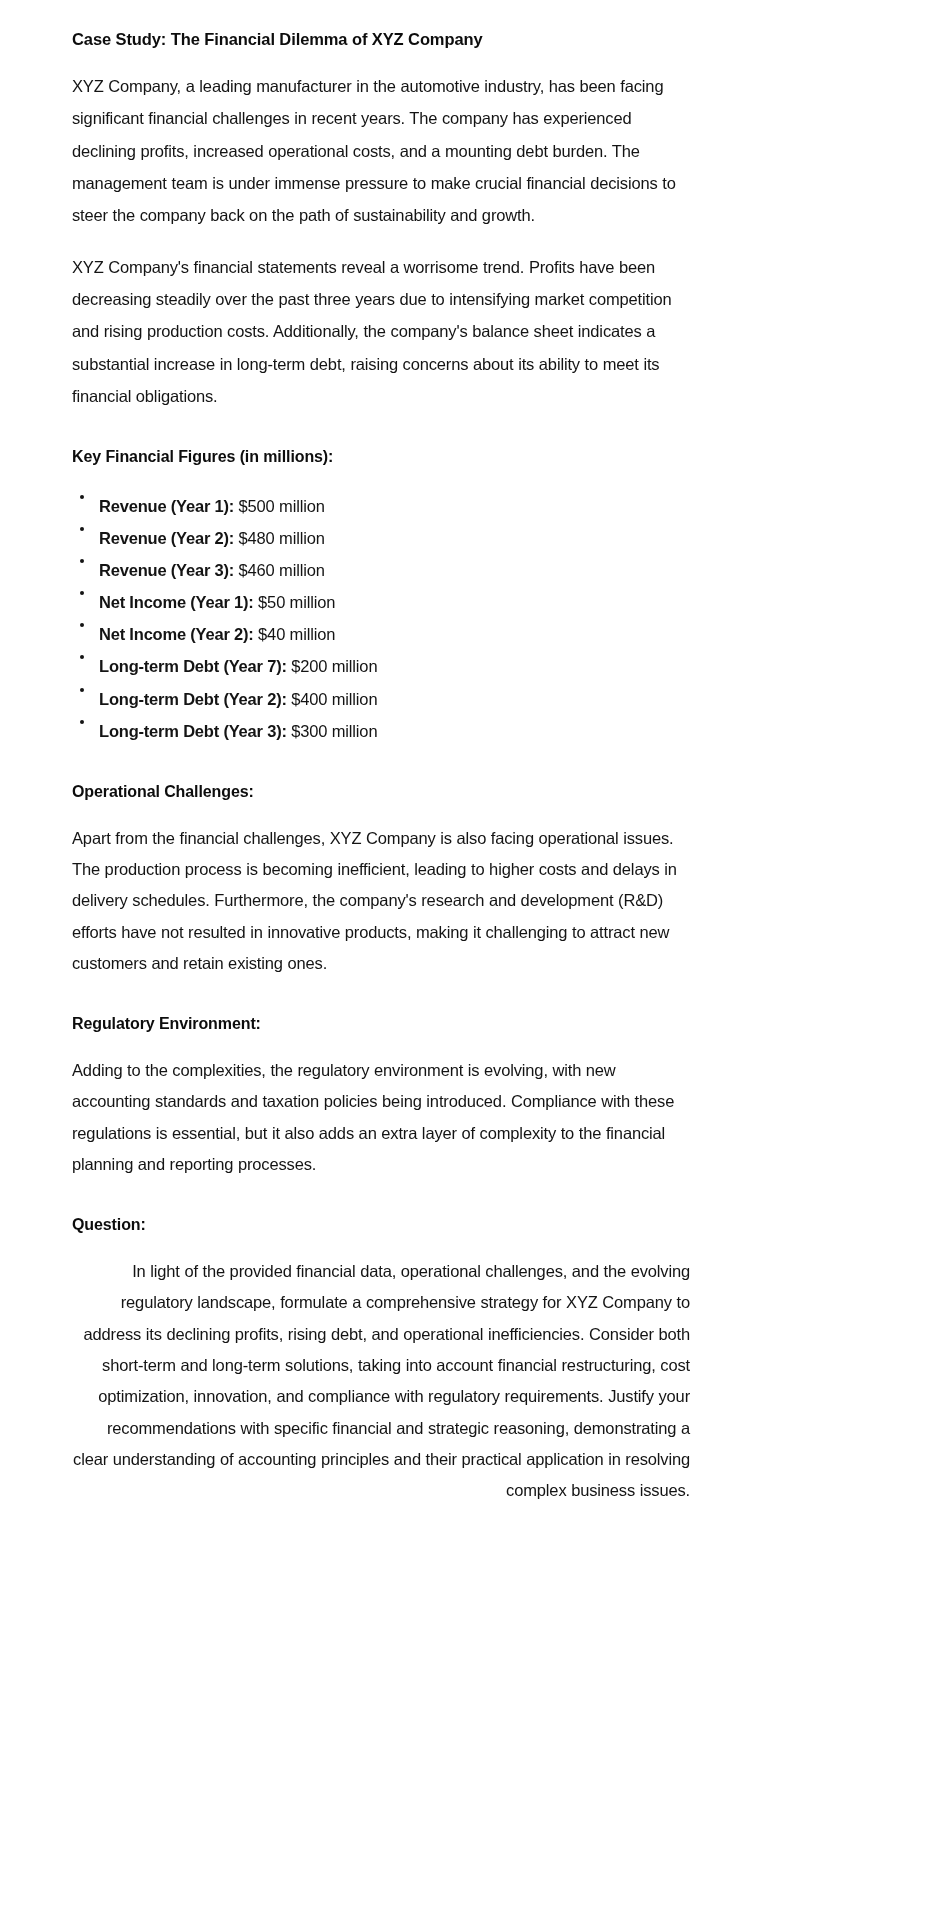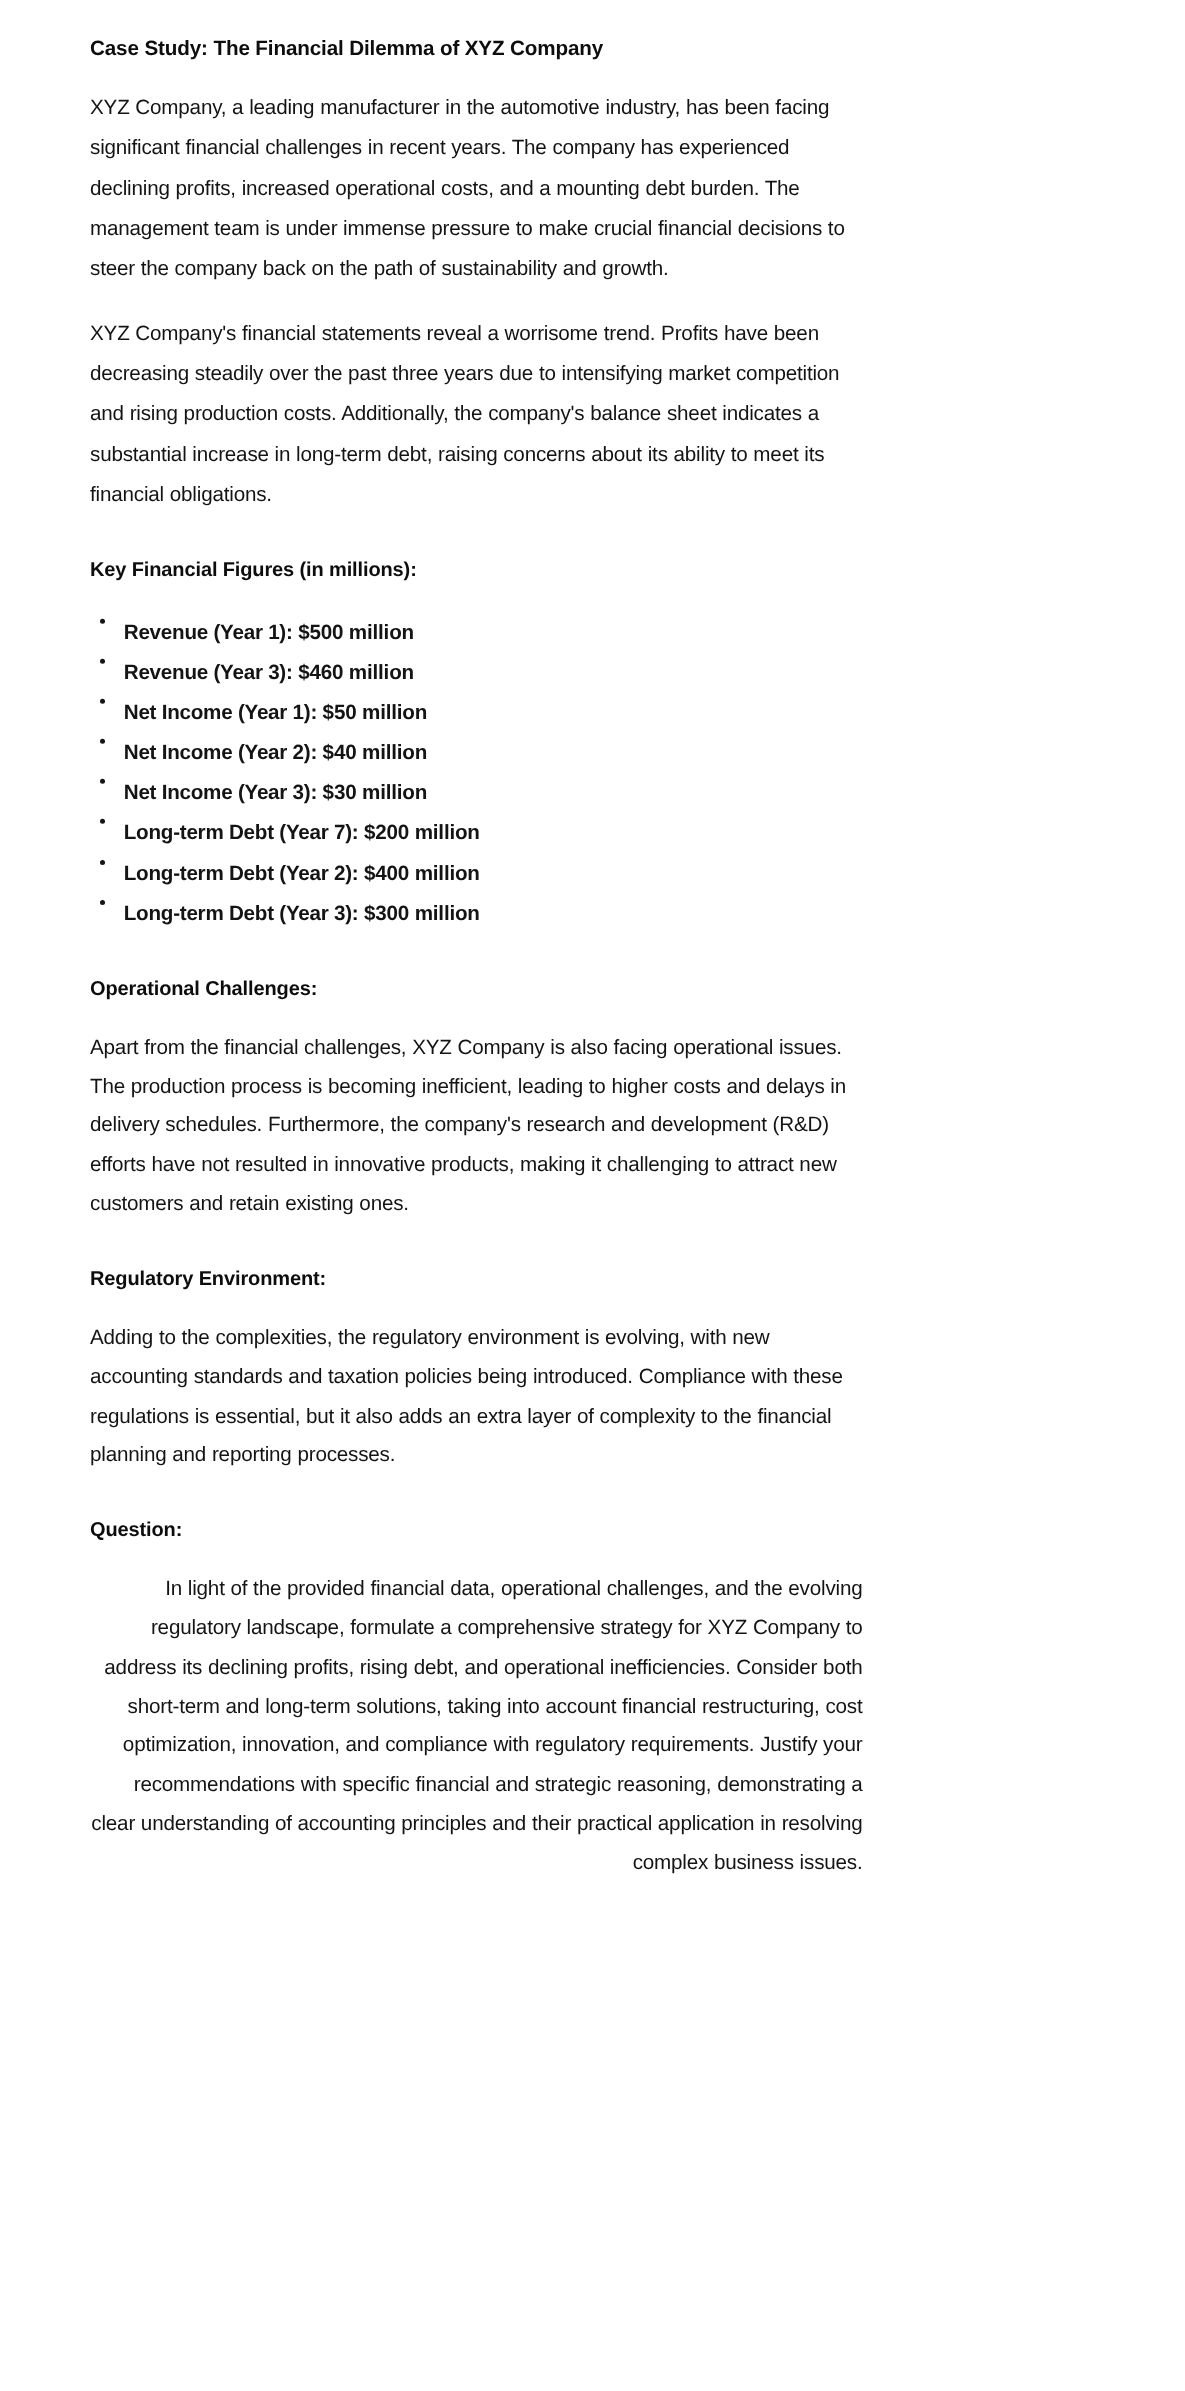--- a/index.html
+++ b/index.html
@@ -70,21 +70,21 @@
     height: 4px;
     background: #141414;
     border-radius: 50%;
     display: block;
   }
   .figures-list li .fig-label {
     font-weight: bold;
     letter-spacing: -0.2px;
   }
   .figures-list li .fig-value {
-    font-weight: bold;
+    font-weight: normal;
   }
   .q-block {
     margin-top: 20px;
     text-align: right;
   }
 </style>
 </head>
 <body>
 
 <div class="page">
@@ -99,37 +99,37 @@
   <h2 class="section-heading">Key Financial Figures (in millions):</h2>
 
   <ul class="figures-list">
     <li>
       <span class="bullet-dot"></span>
       <span class="fig-label">Revenue (Year 1):</span>
       <span class="fig-value">$500 million</span>
     </li>
     <li>
       <span class="bullet-dot"></span>
+      <span class="fig-label">Revenue (Year 2):</span>
+      <span class="fig-value">$480 million</span>
+    </li>
+    <li>
+      <span class="bullet-dot"></span>
       <span class="fig-label">Revenue (Year 3):</span>
       <span class="fig-value">$460 million</span>
     </li>
     <li>
       <span class="bullet-dot"></span>
       <span class="fig-label">Net Income (Year 1):</span>
       <span class="fig-value">$50 million</span>
     </li>
     <li>
       <span class="bullet-dot"></span>
       <span class="fig-label">Net Income (Year 2):</span>
       <span class="fig-value">$40 million</span>
-    </li>
-    <li>
-      <span class="bullet-dot"></span>
-      <span class="fig-label">Net Income (Year 3):</span>
-      <span class="fig-value">$30 million</span>
     </li>
     <li>
       <span class="bullet-dot"></span>
       <span class="fig-label">Long-term Debt (Year 7):</span>
       <span class="fig-value">$200 million</span>
     </li>
     <li>
       <span class="bullet-dot"></span>
       <span class="fig-label">Long-term Debt (Year 2):</span>
       <span class="fig-value">$400 million</span>

